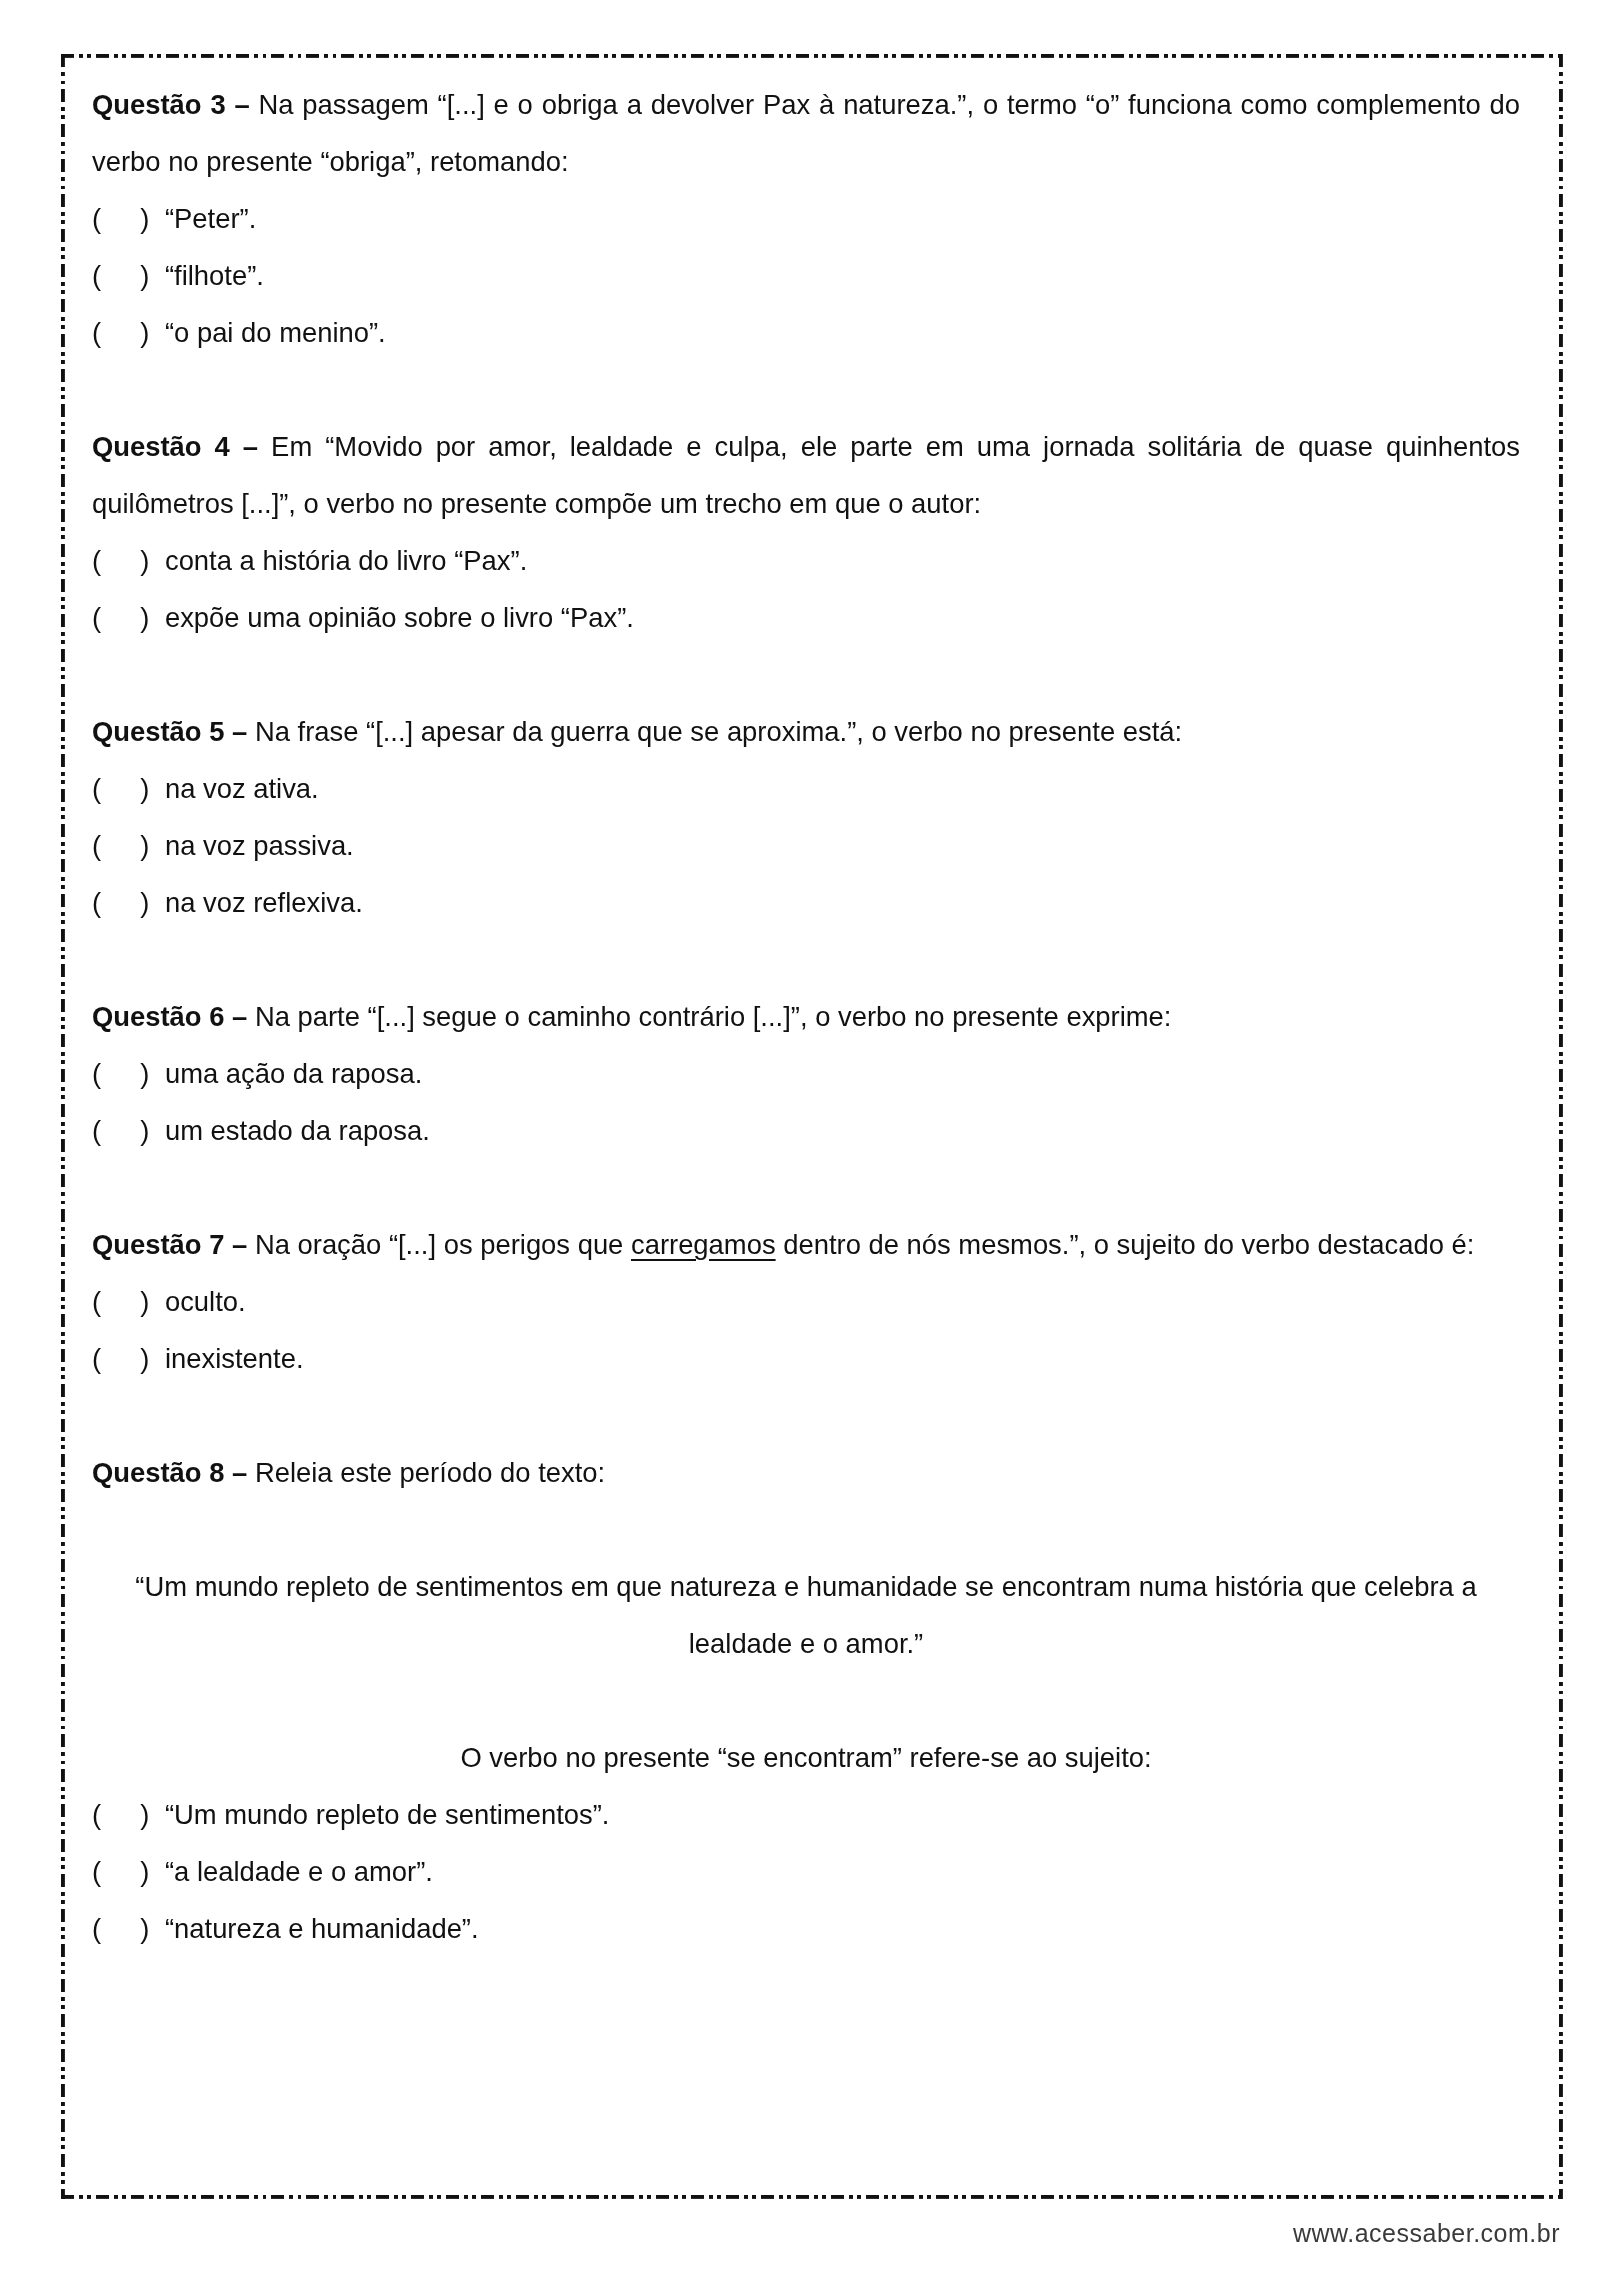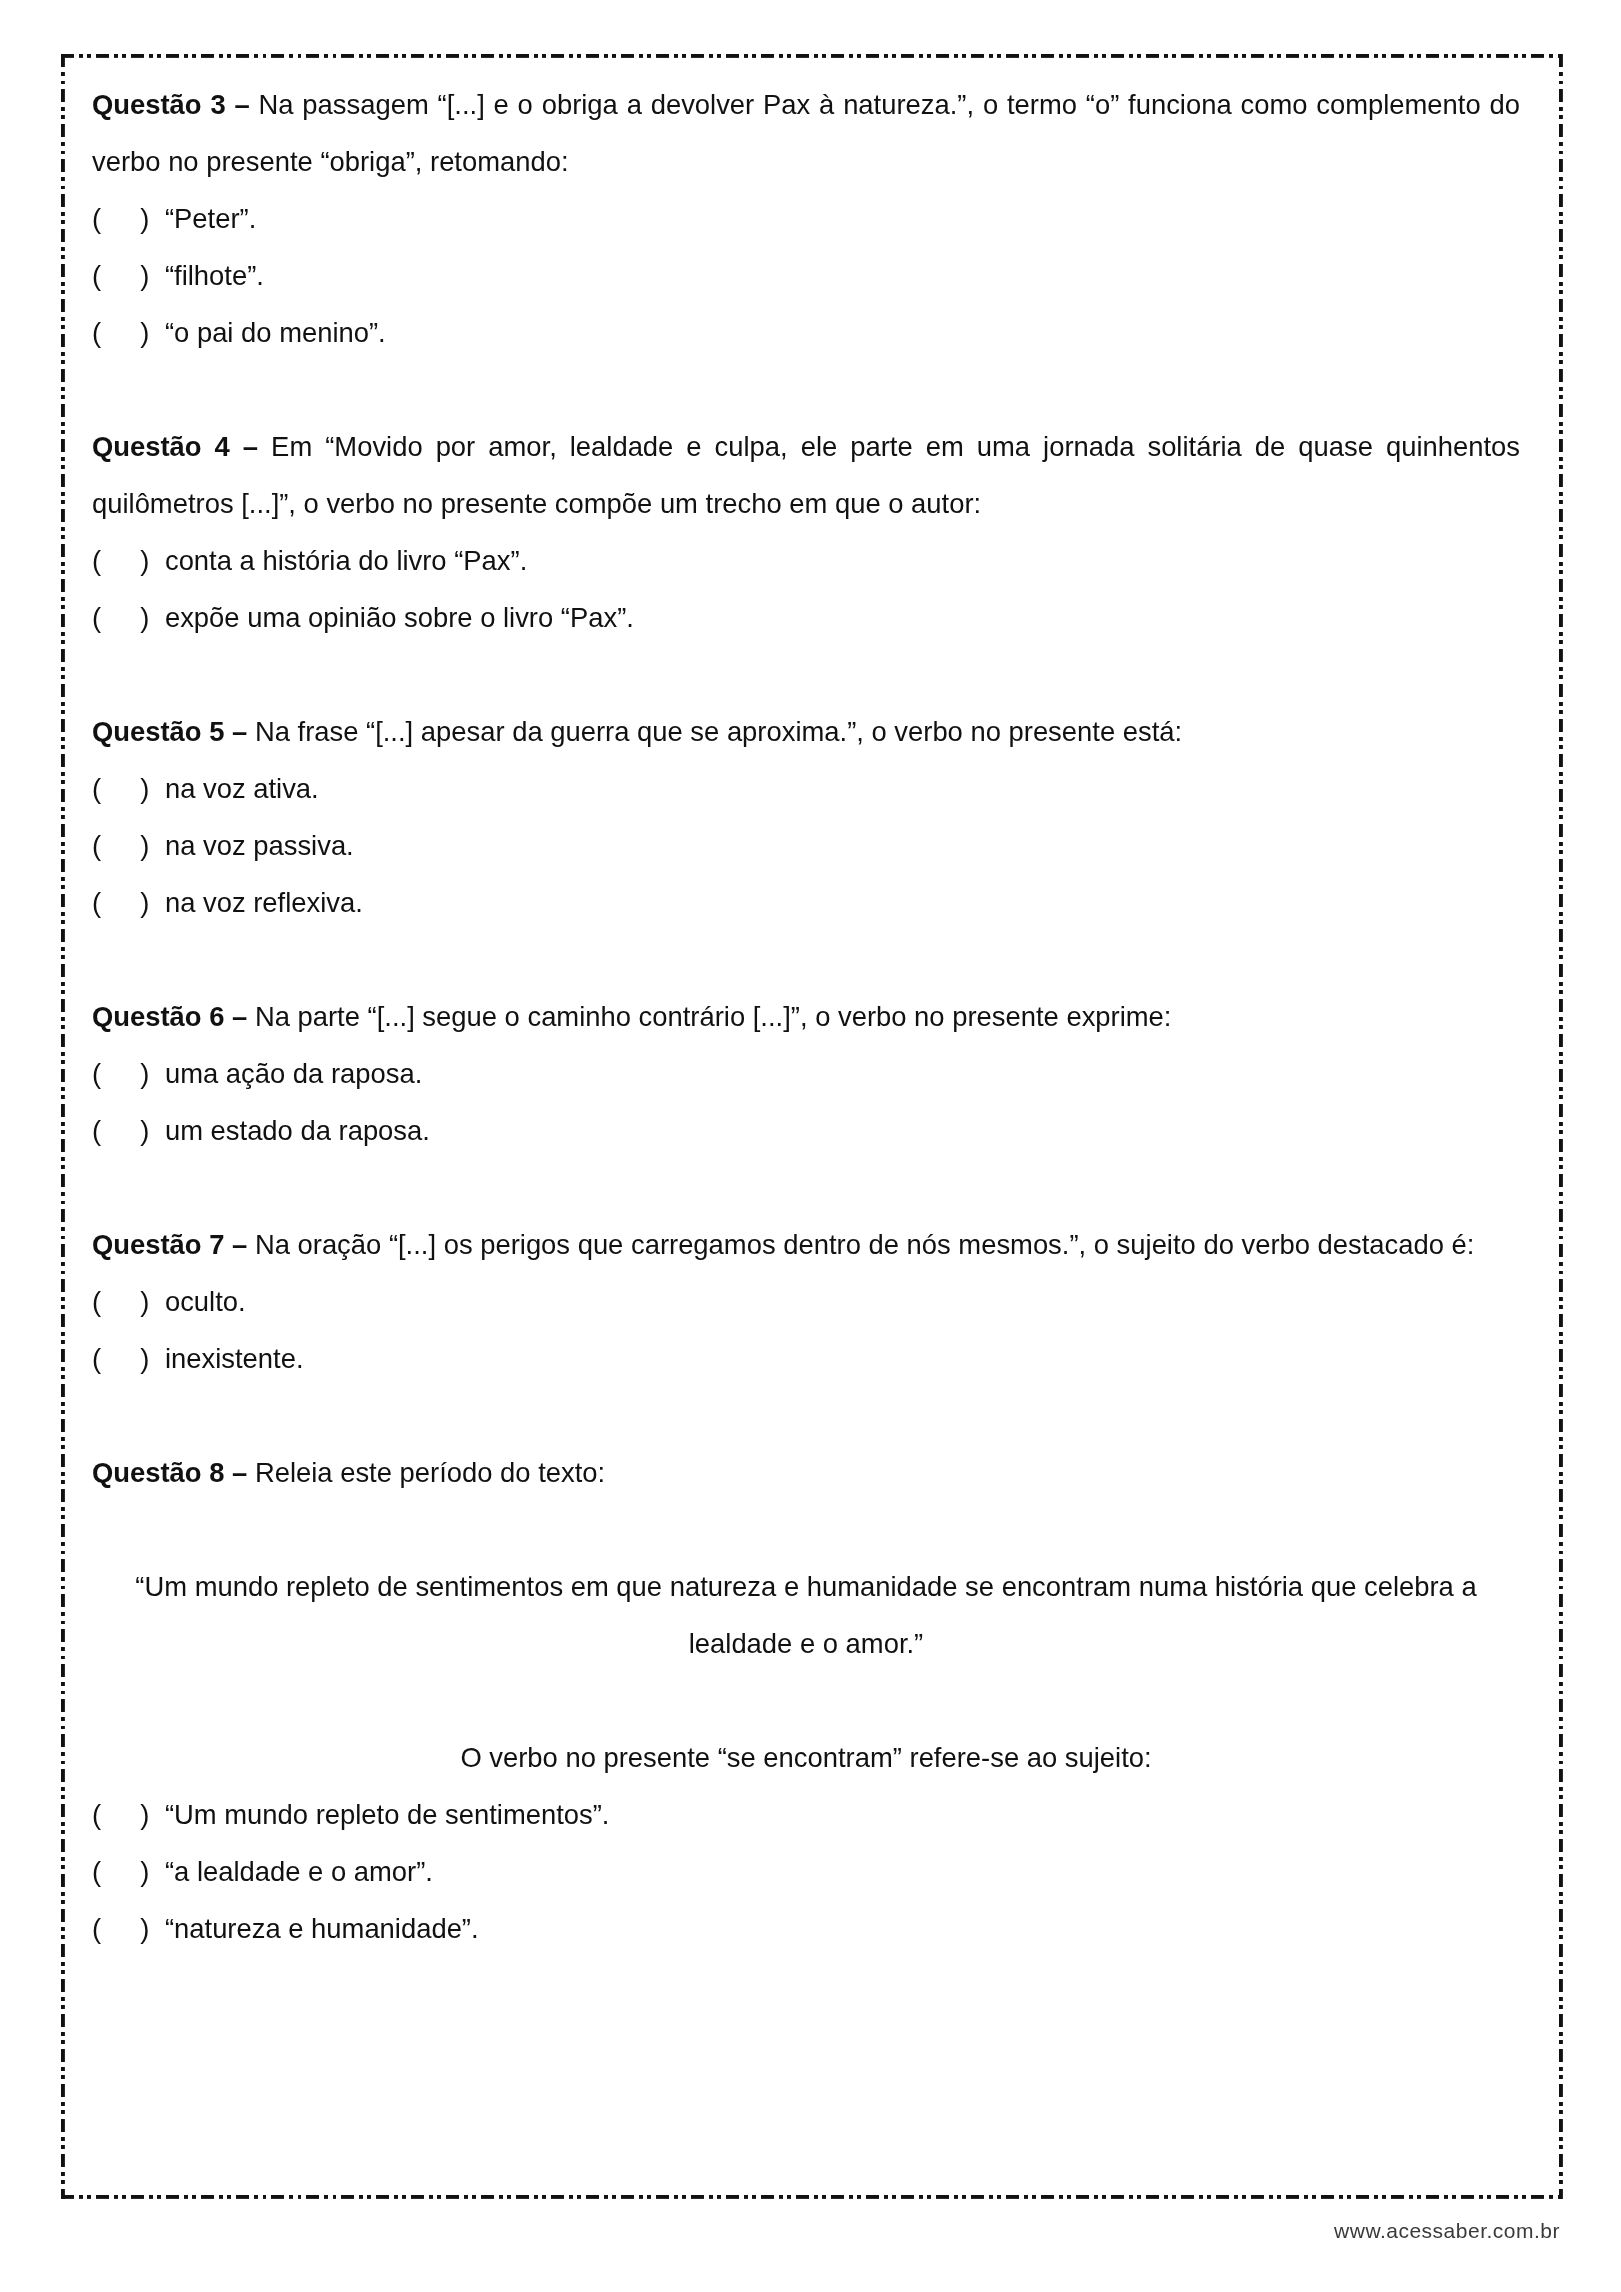--- a/index.html
+++ b/index.html
@@ -27,27 +27,28 @@
   .question:last-child { margin-bottom: 0; }
   p { margin: 0; font-size: 27.4px; line-height: 57px; }
   .prompt, .quote { text-align: justify; }
   .prompt strong { font-weight: bold; }
   .quote, .followup { margin-top: 57px; text-align: center; }
   .option { font-size: 27.4px; line-height: 57px; white-space: nowrap; }
   .opt-marker { display: inline-block; }
   .opt-marker .close { margin-left: 39px; }
   .option .option-text { margin-left: 15.7px; }
   .u {
+    text-decoration: underline;
     text-decoration-thickness: 2px;
     text-underline-offset: 4.9px;
   }
   .footer {
     position: absolute;
     right: 61px; top: 2219px;
-    font-size: 21px;
+    font-size: 25px;
     color: #3a3a3a;
     letter-spacing: 0.5px;
   }
 </style>
 </head>
 <body>
 
 <div class="frame">
 
   <section class="question">

